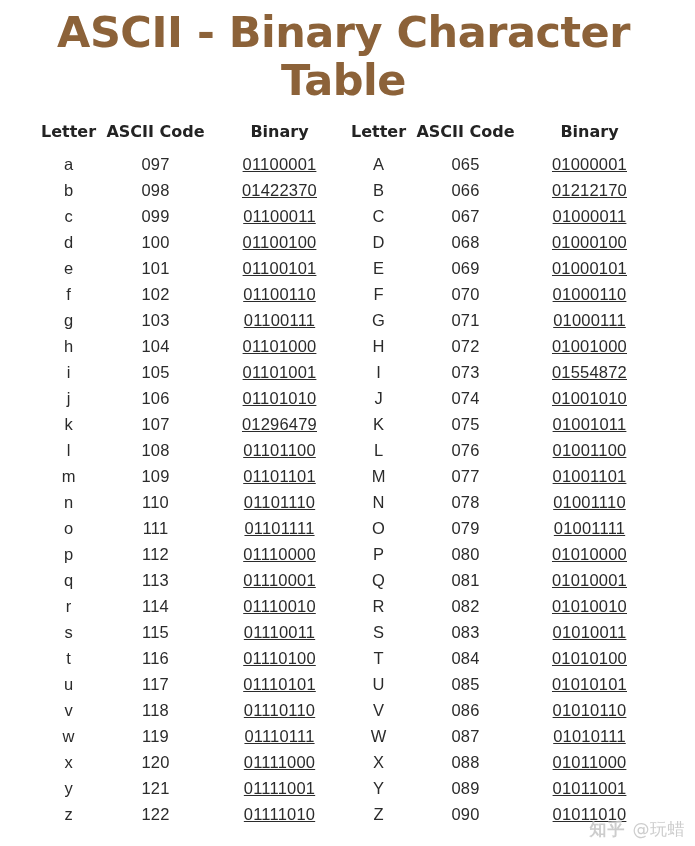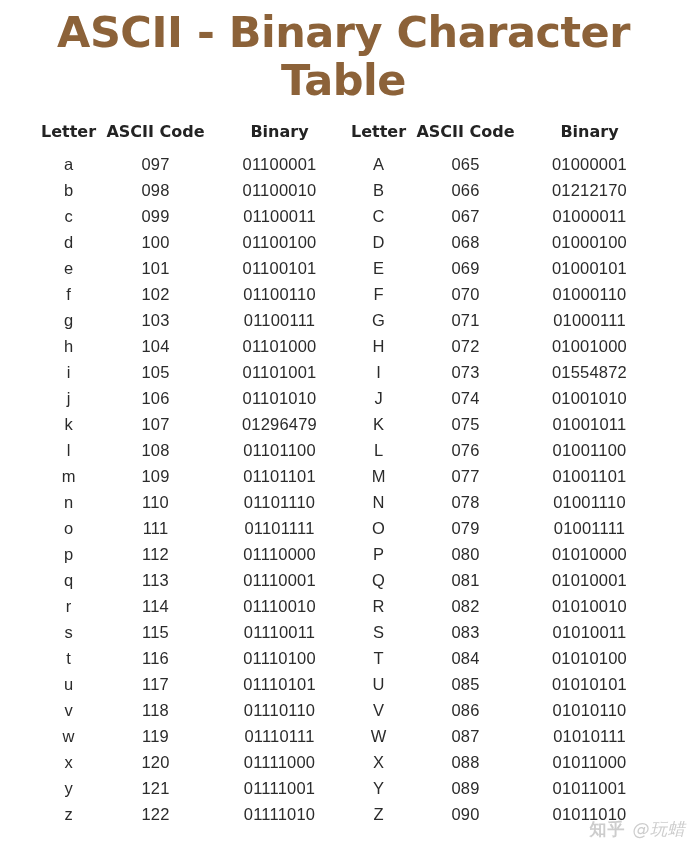--- a/index.html
+++ b/index.html
@@ -67,40 +67,40 @@
     white-space: nowrap;
   }
 
   
   col.c-letter { width: 62px; }
   col.c-code   { width: 112px; }
   col.c-bin    { width: 136px; }
 
   td.letter { font-size: 16px; }
   td.code   { letter-spacing: 0.2px; }
-  td.binary { letter-spacing: 0.2px; }
+  td.binary { letter-spacing: 0.2px; text-decoration: underline; }
 
   
   #watermark {
     position: absolute;
     right: 10px;
     bottom: 8px;
     display: flex;
     align-items: center;
     gap: 7px;
     color: #c9c9c9;
     font-family: "DejaVu Sans", sans-serif;
     font-size: 17px;
     line-height: 1;
     opacity: 0.92;
     pointer-events: none;
     user-select: none;
   }
   #watermark .wm-logo { font-weight: bold; letter-spacing: 1px; }
-  #watermark .wm-user { font-weight: normal; letter-spacing: 0.5px; font-style: italic; }
+  #watermark .wm-user { font-weight: normal; letter-spacing: 0.5px; }
 </style>
 </head>
 <body>
 
 <h1 id="page-title">ASCII - Binary Character Table</h1>
 
 <div id="table-wrap">
   <table class="ascii-table">
     <colgroup>
       <col class="c-letter">
@@ -125,21 +125,21 @@
           <td class="letter">a</td>
           <td class="code">097</td>
           <td class="binary">01100001</td>
           <td class="letter">A</td>
           <td class="code">065</td>
           <td class="binary">01000001</td>
         </tr>
         <tr>
           <td class="letter">b</td>
           <td class="code">098</td>
-          <td class="binary">01100010</td>
+          <td class="binary">01422370</td>
           <td class="letter">B</td>
           <td class="code">066</td>
           <td class="binary">01212170</td>
         </tr>
         <tr>
           <td class="letter">c</td>
           <td class="code">099</td>
           <td class="binary">01100011</td>
           <td class="letter">C</td>
           <td class="code">067</td>

